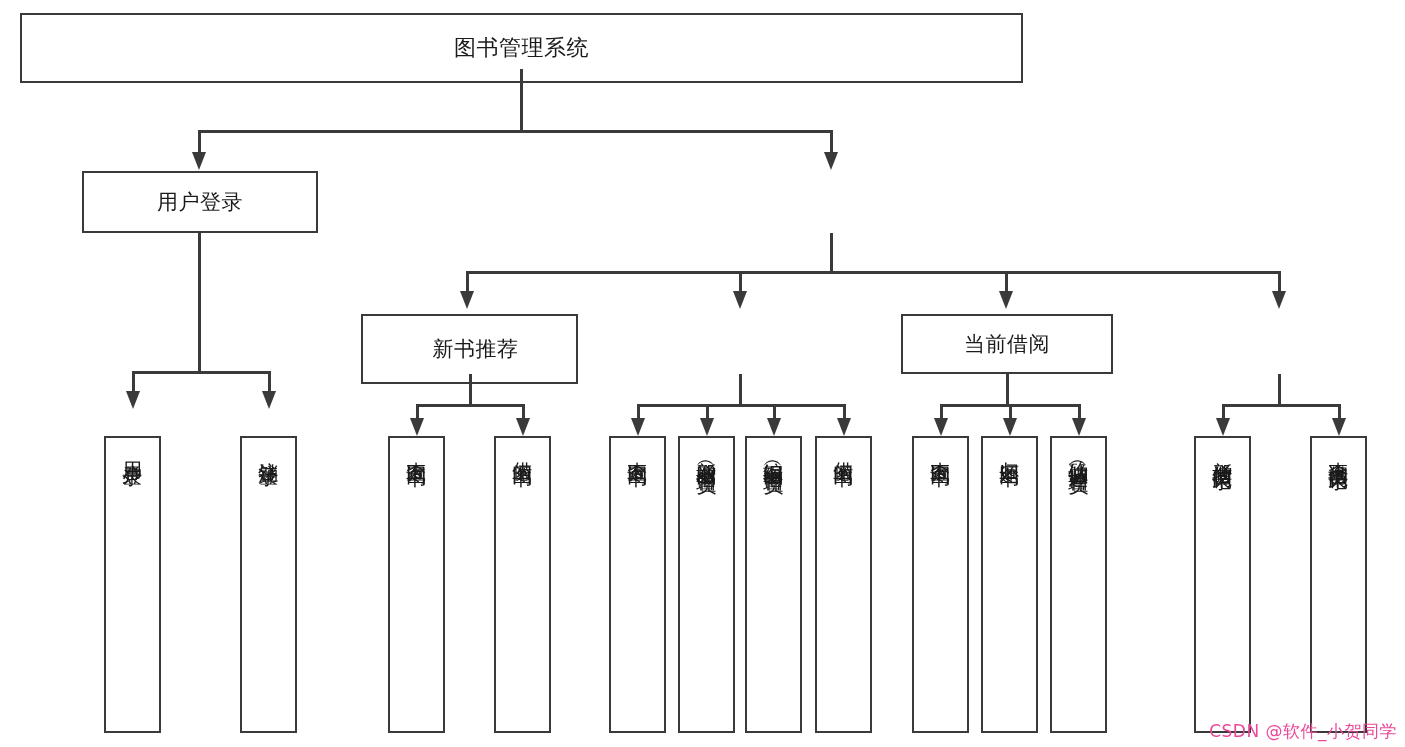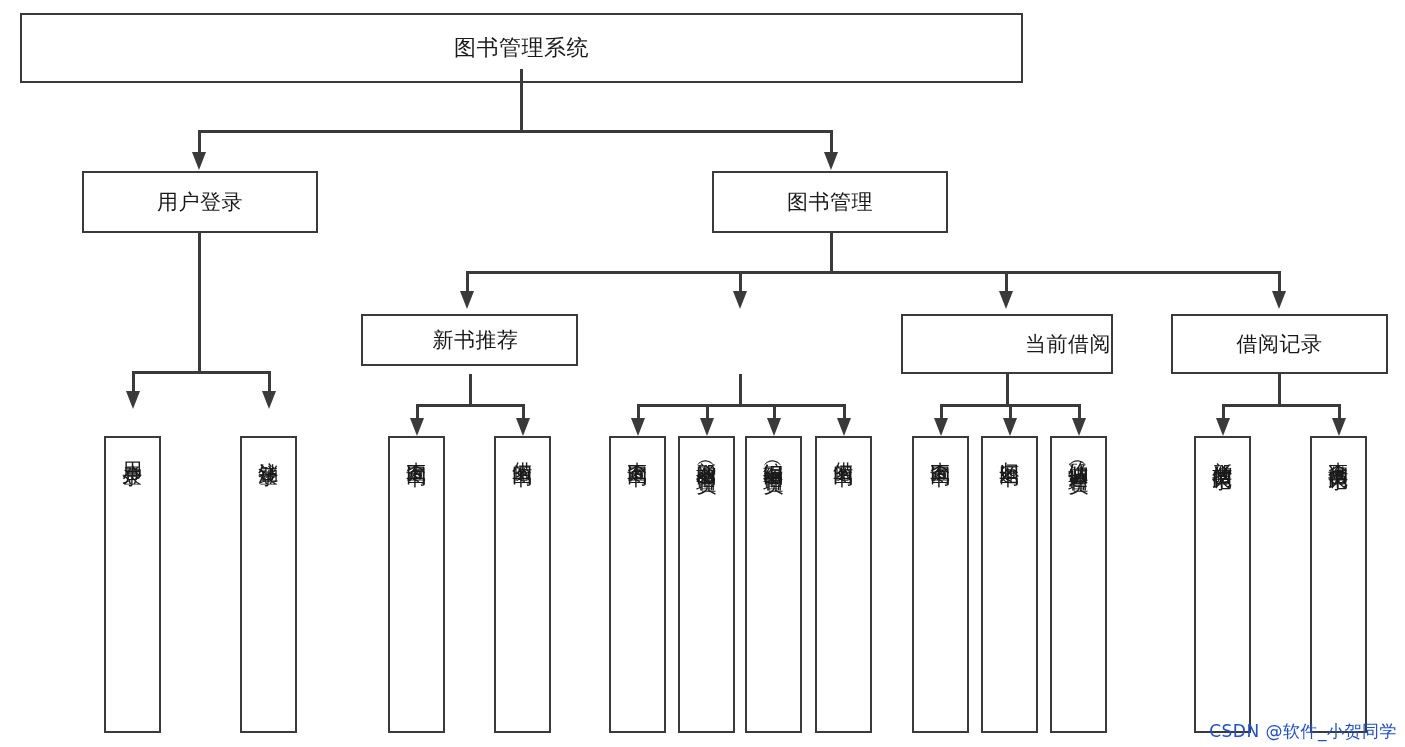--- a/index.html
+++ b/index.html
@@ -62,21 +62,21 @@
     height: 0;
     border-left: 7px solid transparent;
     border-right: 7px solid transparent;
     border-top: 18px solid #3a3a3a;
   }
   .watermark {
     position: absolute;
     right: 8px;
     bottom: 4px;
     font-size: 17px;
-    color: #1d4ed8;
+    color: #ec4899;
     white-space: nowrap;
     letter-spacing: 0.5px;
   }
 </style>
 </head>
 <body>
 
 <div id="canvas">
 
   <div class="node root" style="left:20px; top:13px; width:1003px; height:70px;">
@@ -86,51 +86,45 @@
   <div class="edge v" style="left:520px; top:69px; height:62px;"></div>
 
   <div class="edge h" style="left:198px; top:130px; width:634px;"></div>
   <div class="edge v" style="left:198px; top:130px; height:24px;"></div>
   <div class="edge v" style="left:830px; top:130px; height:24px;"></div>
   <div class="arrow" style="left:192px; top:152px;"></div>
   <div class="arrow" style="left:824px; top:152px;"></div>
 
   <div class="node branch" style="left:82px; top:171px; width:236px; height:62px;">
     <span class="node-label">用户登录</span>
-  </div>
-  <div class="node branch" style="left:712px; top:171px; width:236px; height:62px;">
-    <span class="node-label">图书管理</span>
   </div>
 
   <div class="edge v" style="left:198px; top:233px; height:140px;"></div>
   <div class="edge h" style="left:132px; top:371px; width:138px;"></div>
   <div class="edge v" style="left:132px; top:371px; height:22px;"></div>
   <div class="edge v" style="left:268px; top:371px; height:22px;"></div>
   <div class="arrow" style="left:126px; top:391px;"></div>
   <div class="arrow" style="left:262px; top:391px;"></div>
 
   <div class="edge v" style="left:830px; top:233px; height:40px;"></div>
   <div class="edge h" style="left:466px; top:271px; width:814px;"></div>
   <div class="edge v" style="left:466px; top:271px; height:22px;"></div>
   <div class="edge v" style="left:739px; top:271px; height:22px;"></div>
   <div class="edge v" style="left:1005px; top:271px; height:22px;"></div>
   <div class="edge v" style="left:1278px; top:271px; height:22px;"></div>
   <div class="arrow" style="left:460px; top:291px;"></div>
   <div class="arrow" style="left:733px; top:291px;"></div>
   <div class="arrow" style="left:999px; top:291px;"></div>
   <div class="arrow" style="left:1272px; top:291px;"></div>
 
-  <div class="node branch" style="left:361px; top:314px; width:217px; height:52px;padding-left:12px;">
+  <div class="node branch" style="left:361px; top:314px; width:217px; height:70px;padding-left:12px;">
     <span class="node-label">新书推荐</span>
   </div>
-  <div class="node branch" style="left:901px; top:314px; width:212px; height:60px;justify-content:flex-end;">
+  <div class="node branch" style="left:901px; top:314px; width:212px; height:60px;">
     <span class="node-label">当前借阅</span>
-  </div>
-  <div class="node branch" style="left:1171px; top:314px; width:217px; height:60px;">
-    <span class="node-label">借阅记录</span>
   </div>
 
   <div class="edge v" style="left:469px; top:374px; height:32px;"></div>
   <div class="edge h" style="left:416px; top:404px; width:108px;"></div>
   <div class="edge v" style="left:416px; top:404px; height:16px;"></div>
   <div class="edge v" style="left:522px; top:404px; height:16px;"></div>
   <div class="arrow" style="left:410px; top:418px;"></div>
   <div class="arrow" style="left:516px; top:418px;"></div>
 
   <div class="edge v" style="left:739px; top:374px; height:32px;"></div>

